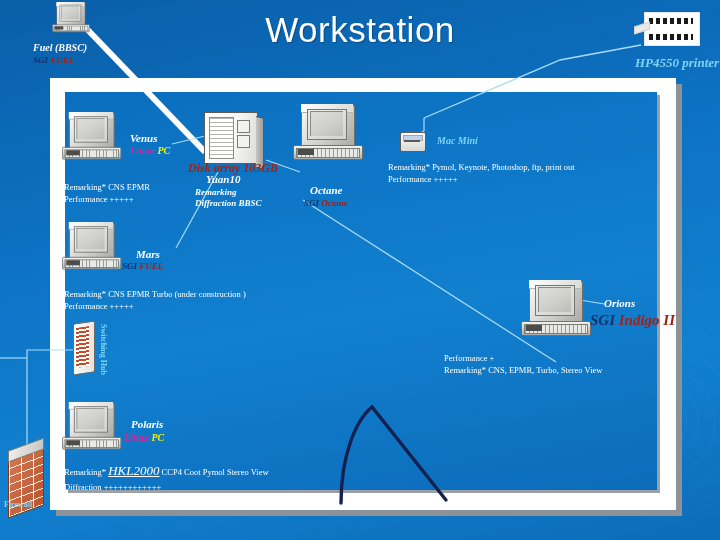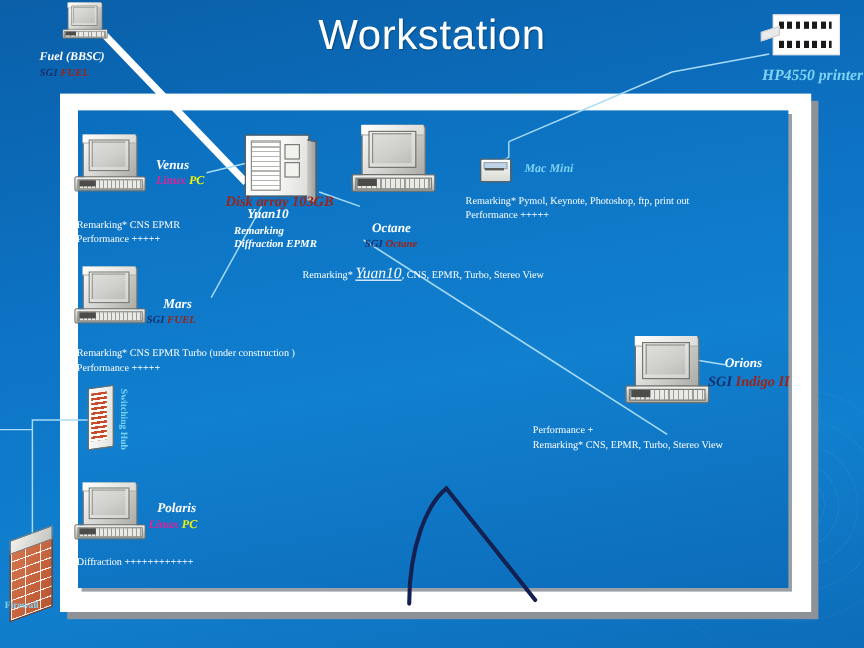--- a/index.html
+++ b/index.html
@@ -253,41 +253,37 @@
 <div class="diskarray" style="left:204px; top:112px;">
   <div class="body"></div>
   <div class="ribs"></div>
   <div class="bay" style="left:33px; top:8px;"></div>
   <div class="bay" style="left:33px; top:23px;"></div>
   <div class="side"></div>
 </div>
 <div class="lbl dkred" style="left:188px; top:161px; font-size:12px;">Disk array  103GB</div>
 <div class="lbl white" style="left:206px; top:173px; font-size:11px;">Yuan10</div>
 <div class="lbl white ital" style="left:195px; top:187px; font-size:9px;">Remarking</div>
-<div class="lbl white ital" style="left:195px; top:198px; font-size:9px;">Diffraction EPMR</div>
+<div class="lbl white ital" style="left:195px; top:198px; font-size:9px;">Diffraction BBSC</div>
 
 <div class="crt" style="left:293px; top:104px; transform:scale(1.0); transform-origin:left top;">
   <div class="case"></div>
   <div class="topslant"></div>
   <div class="bezel"></div>
   <div class="screen"></div>
   <div class="base"></div>
   <div class="kb"></div>
   <div class="kbdark"></div>
 </div>
 <div class="lbl white" style="left:310px; top:184px; font-size:11px;">Octane</div>
 <div class="lbl" style="left:304px; top:198px; font-size:9px;">
   <span class="navy">SGI</span>
   <span class="dkred">Octane</span>
 </div>
 <div class="remark" style="position:absolute; left:252px; top:219px; white-space:nowrap;">
-  <div>
-    <span>Remarking*</span>
-    <span class="big">Yuan10</span><span>, CNS, EPMR, Turbo, Stereo View</span>
-  </div>
 </div>
 
 <div class="macmini" style="left:400px; top:132px;">
   <div class="box"></div>
   <div class="top"></div>
   <div class="slot"></div>
 </div>
 <div class="lbl cyan" style="left:437px; top:135px; font-size:10px;">Mac Mini</div>
 <div class="remark" style="position:absolute; left:388px; top:161px; white-space:nowrap;">
   <div>Remarking*  Pymol, Keynote, Photoshop, ftp, print out</div>
@@ -322,21 +318,21 @@
 <div class="crt" style="left:521px; top:280px; transform:scale(1.0); transform-origin:left top;">
   <div class="case"></div>
   <div class="topslant"></div>
   <div class="bezel"></div>
   <div class="screen"></div>
   <div class="base"></div>
   <div class="kb"></div>
   <div class="kbdark"></div>
 </div>
 <div class="lbl white" style="left:604px; top:297px; font-size:11px;">Orions</div>
-<div class="lbl" style="left:590px; top:311px; font-size:12px;">
+<div class="lbl" style="left:590px; top:311px; font-size:15px;">
   <span class="navy">SGI</span>
   <span class="dkred">Indigo II</span>
 </div>
 <div class="remark" style="position:absolute; left:444px; top:352px; white-space:nowrap;">
   <div>Performance +</div>
   <div>Remarking*  CNS, EPMR, Turbo, Stereo View</div>
 </div>
 
 <div class="crt" style="left:62px; top:402px; transform:scale(0.85); transform-origin:left top;">
   <div class="case"></div>
@@ -346,20 +342,25 @@
   <div class="base"></div>
   <div class="kb"></div>
   <div class="kbdark"></div>
 </div>
 <div class="lbl white" style="left:131px; top:418px; font-size:11px;">Polaris</div>
 <div class="lbl" style="left:124px; top:432px; font-size:10px;">
   <span class="mag">Linux</span>
   <span class="yel">PC</span>
 </div>
 <div class="remark" style="position:absolute; left:64px; top:462px; white-space:nowrap;">
+  <div>
+    <span>Remarking*</span>
+    <span class="big">HKL2000</span>
+    <span>CCP4 Coot Pymol Stereo View</span>
+  </div>
   <div>Diffraction ++++++++++++</div>
 </div>
 
 <div class="firewall" style="left:8px; top:452px;">
   <div class="wall"></div>
   <div class="cap"></div>
 </div>
 <div id="firewall-label" style="left:4px; top:500px;">Firewall</div>
 
 </body></html>

